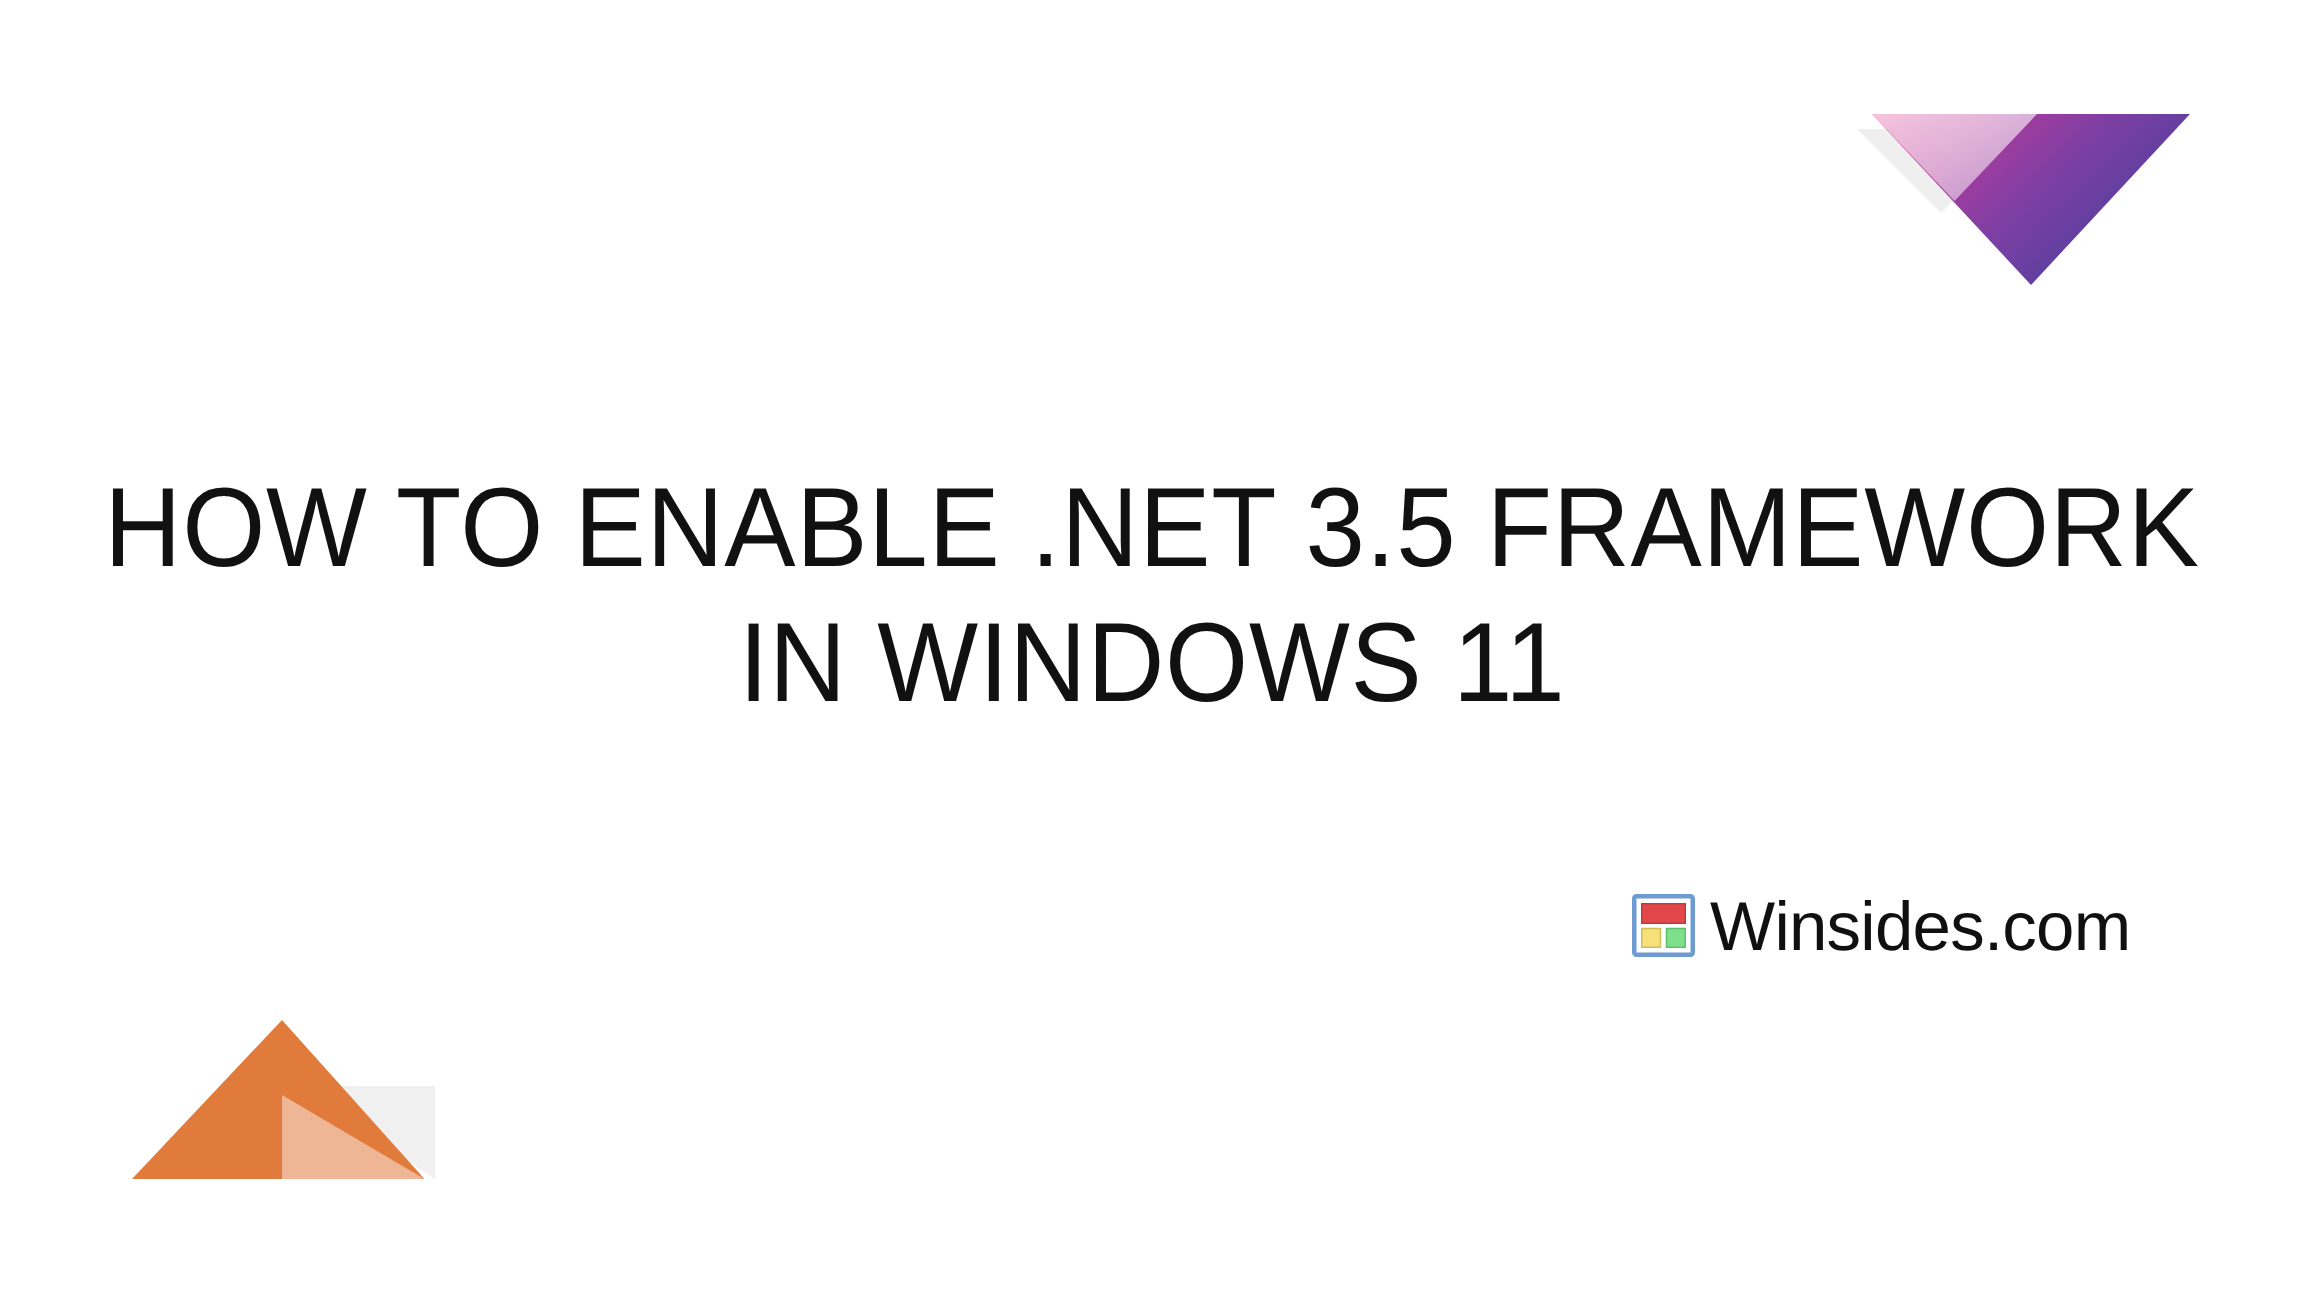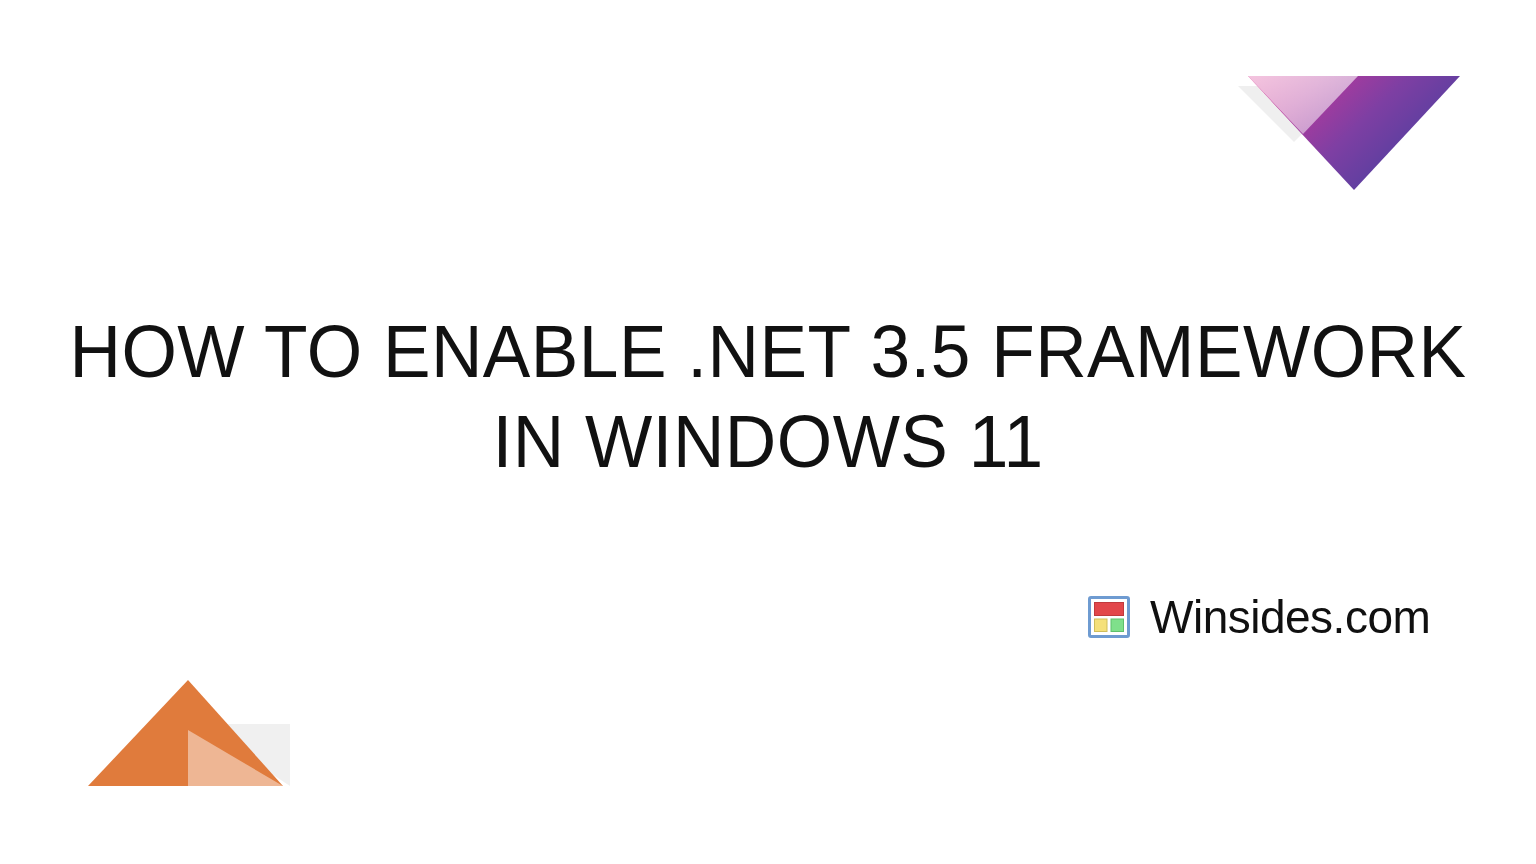--- a/index.html
+++ b/index.html
@@ -54,21 +54,21 @@
     transform-origin: center center;
   }
 
   
   #brand-lockup {
     position: absolute;
     left: 1088px;
     top: 594px;
     display: flex;
     align-items: center;
-    gap: 20px;
+    gap: 10px;
   }
   #brand-logo-icon {
     width: 42px;
     height: 42px;
     flex: 0 0 auto;
     display: block;
   }
   #brand-name {
     font-family: "Liberation Sans", sans-serif;
     font-weight: 300;

